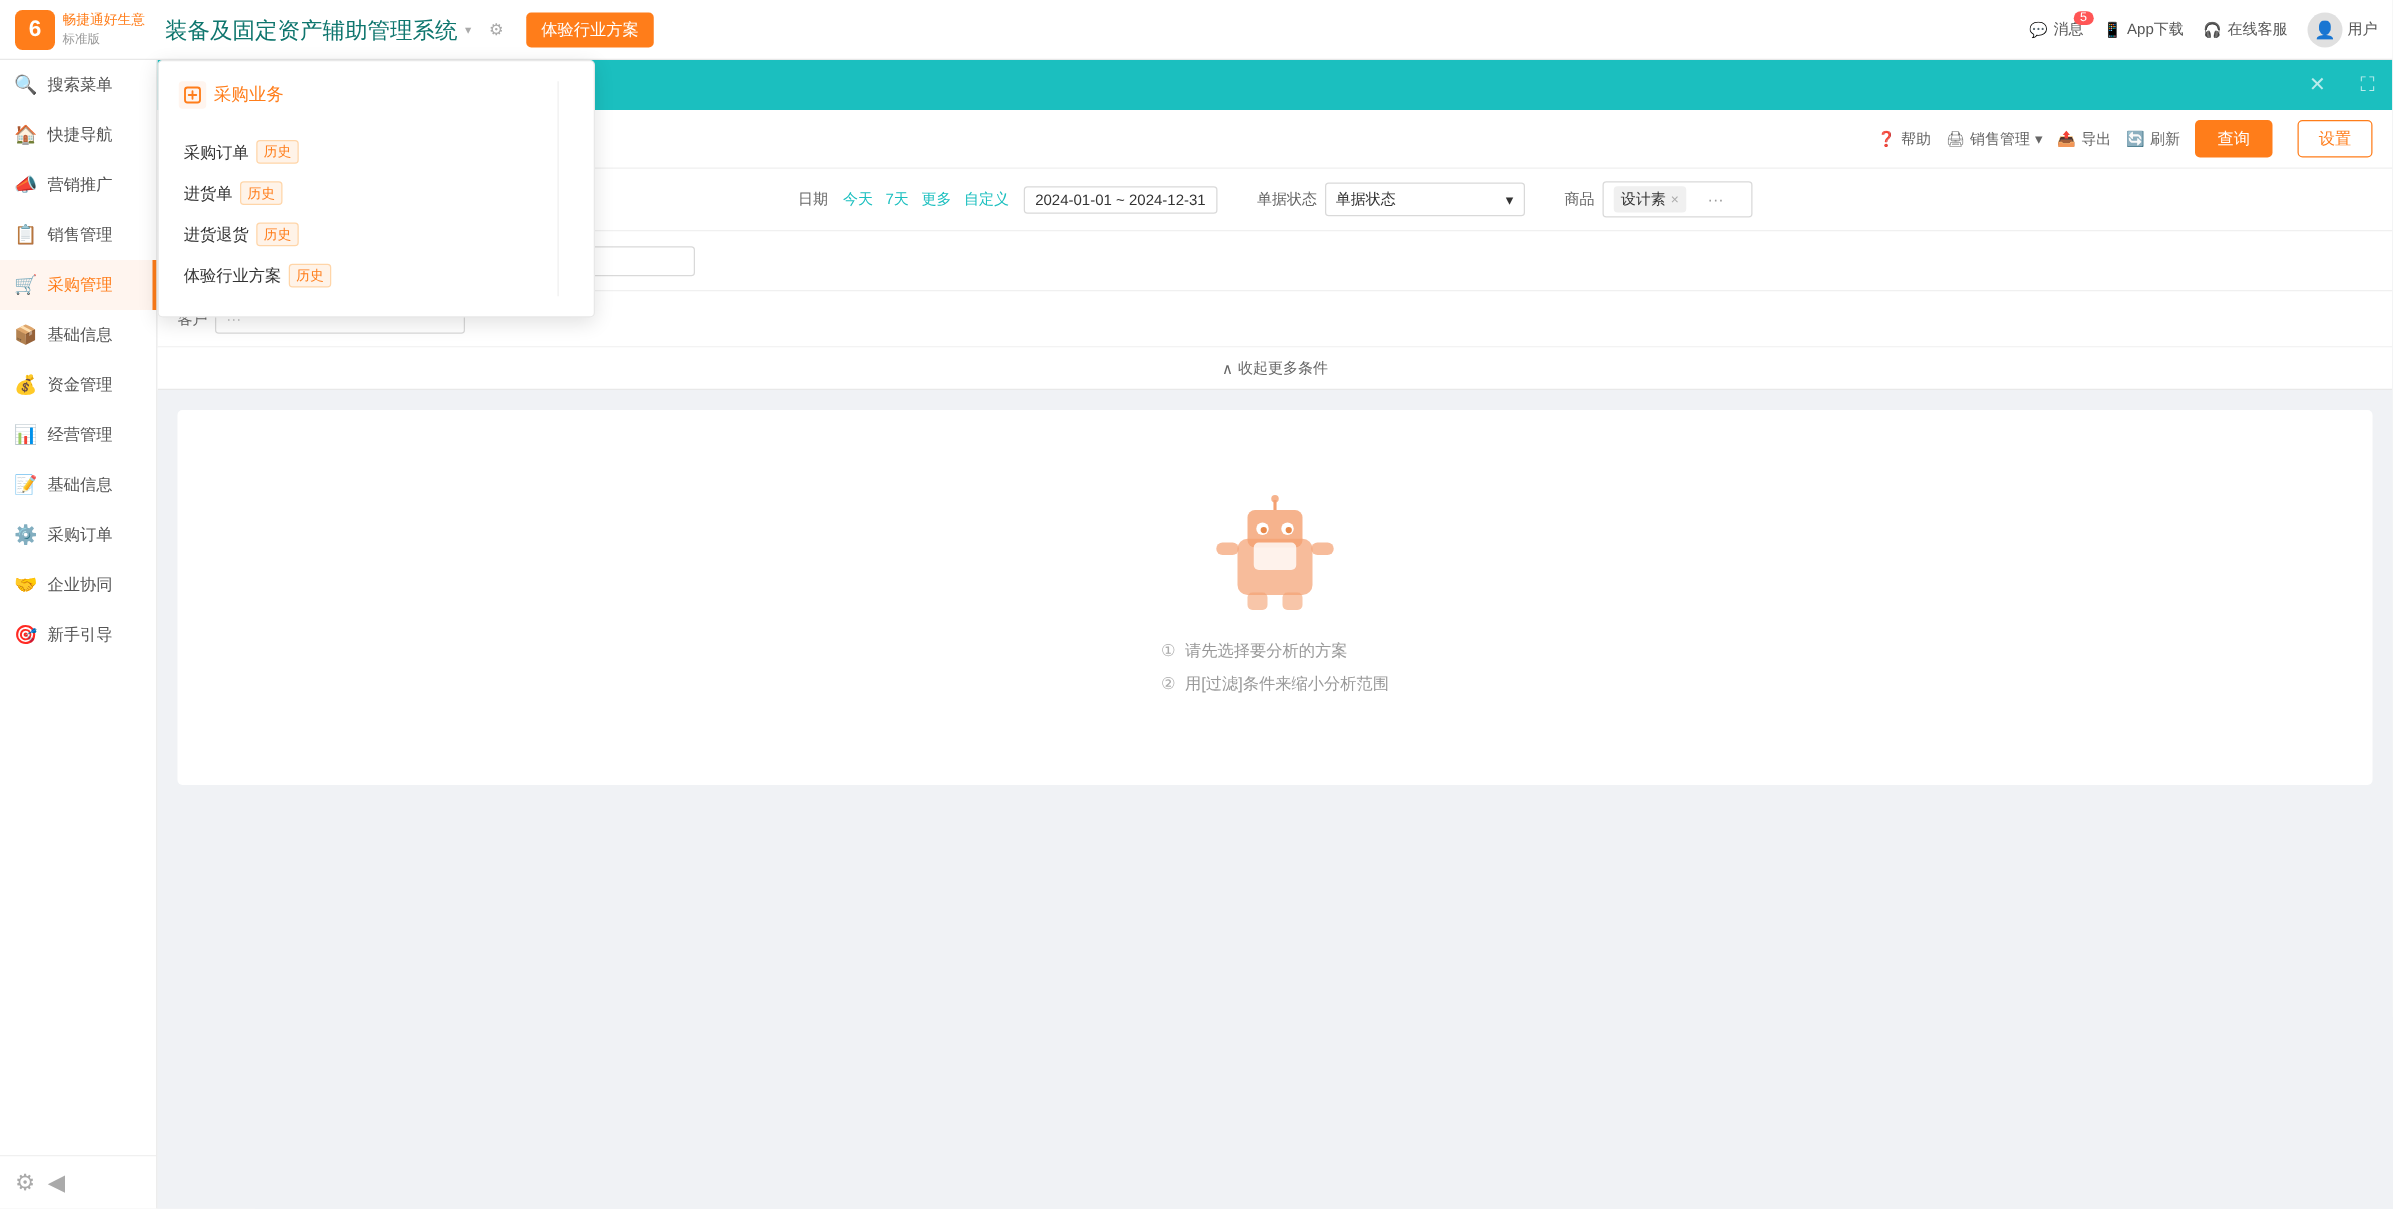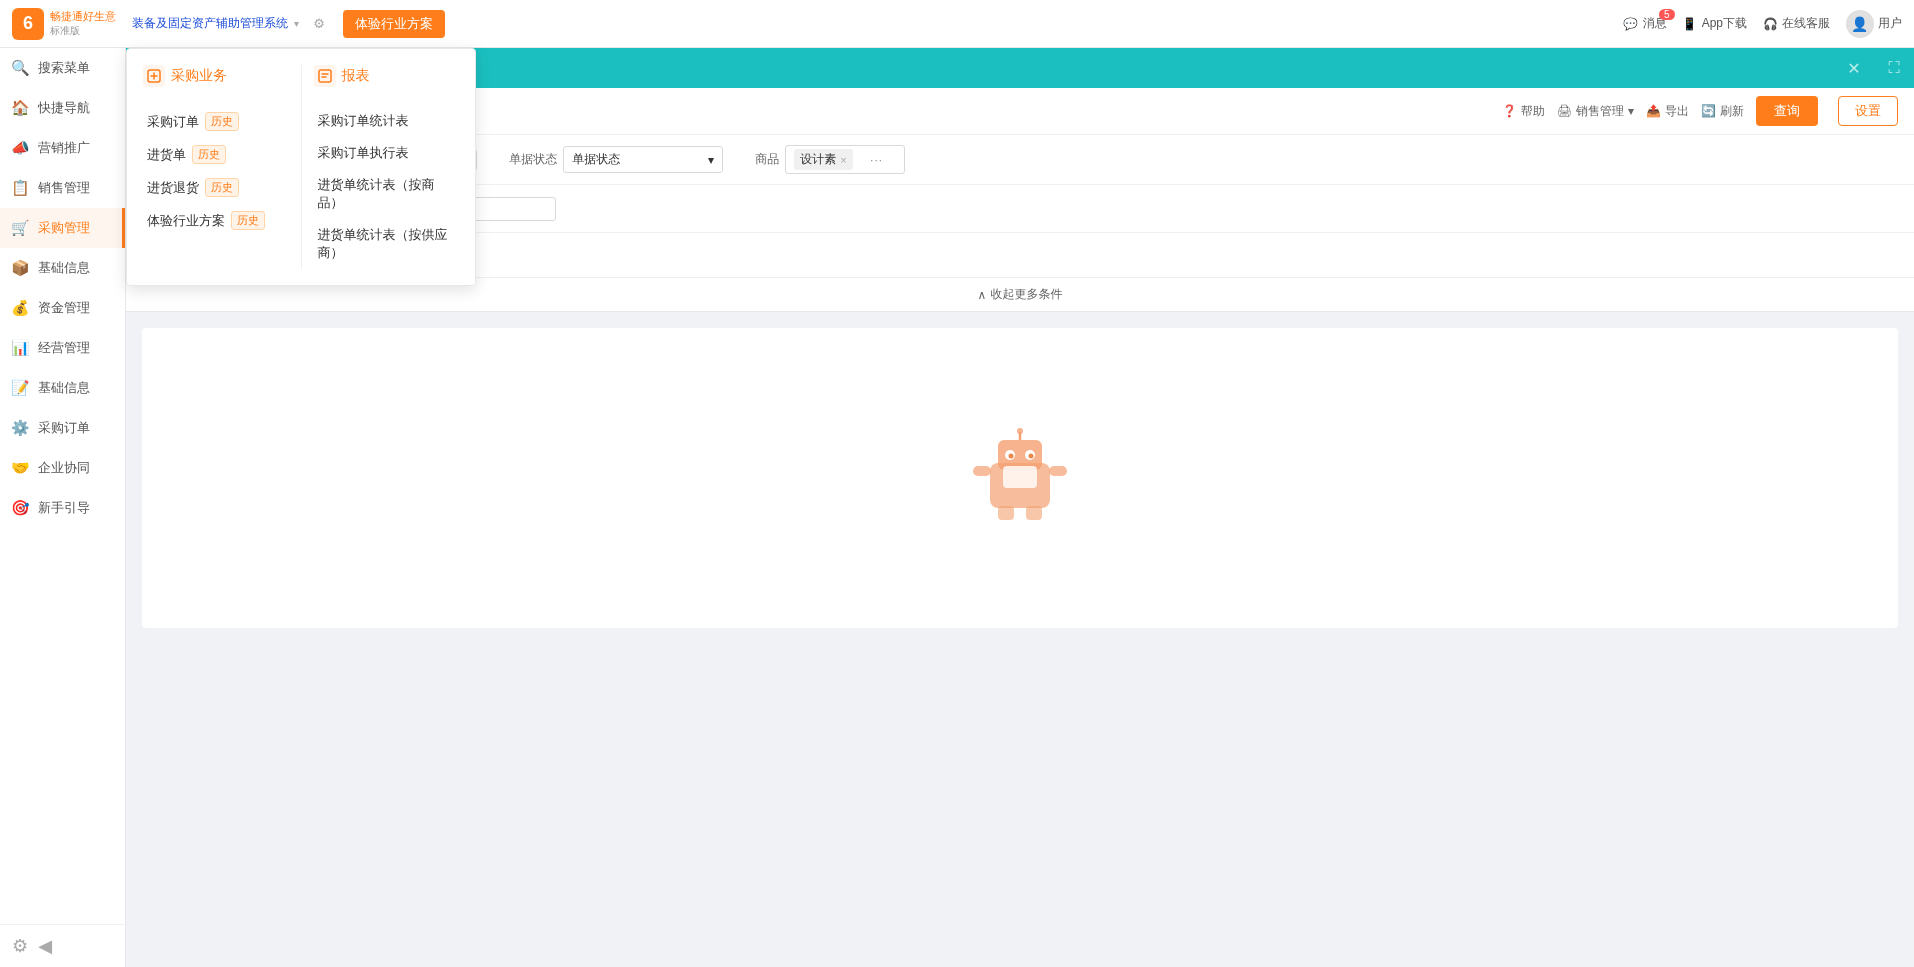--- a/index.html
+++ b/index.html
@@ -12,21 +12,21 @@
     .sidebar { width: 126px; background: #fff; border-right: 1px solid #e8e8e8; display: flex; flex-direction: column; }
     .content-area { flex: 1; display: flex; flex-direction: column; overflow: hidden; }
     .tab-bar { display: flex; align-items: center; background: #1bbfbf; height: 40px; padding: 0 0; }
     .content-body { flex: 1; background: #f0f2f5; overflow: auto; }
 
     
     .logo-area { display: flex; align-items: center; gap: 6px; min-width: 110px; }
     .logo-icon { width: 32px; height: 32px; background: #ff7d1a; border-radius: 6px; display: flex; align-items: center; justify-content: center; color: white; font-size: 18px; font-weight: bold; }
     .logo-text { font-size: 11px; color: #ff7d1a; line-height: 1.3; }
     .logo-sub { font-size: 10px; color: #999; }
-    .system-title { font-size: 12px; color: #1d4ed8; flex: 1; }
+    .system-title { font-size: 18px; color: #0f766e; flex: 1; }
     .system-title-wrap { display: flex; align-items: center; gap: 6px; }
     .title-dropdown { color: #aaa; font-size: 10px; }
     .settings-icon-btn { width: 28px; height: 28px; display: flex; align-items: center; justify-content: center; color: #aaa; cursor: pointer; }
     .industry-btn { background: #ff7d1a; color: white; border: none; border-radius: 4px; padding: 5px 12px; font-size: 13px; cursor: pointer; white-space: nowrap; }
     .top-right { display: flex; align-items: center; gap: 16px; margin-left: auto; }
     .top-right-item { display: flex; align-items: center; gap: 4px; color: #555; font-size: 12px; cursor: pointer; position: relative; }
     .badge { position: absolute; top: -6px; right: -8px; background: #f55; color: white; border-radius: 8px; font-size: 10px; padding: 0 4px; min-width: 16px; text-align: center; }
     .avatar-circle { width: 28px; height: 28px; border-radius: 50%; background: #e0e0e0; display: flex; align-items: center; justify-content: center; color: #999; font-size: 14px; }
 
     
@@ -196,21 +196,21 @@
             <span>导出</span>
           </div>
           <div class="filter-action-btn">
             <span>🔄</span>
             <span>刷新</span>
           </div>
           <button class="query-btn">查询</button>
           <button class="setting-btn">设置</button>
         </div>
 
-        <div style="display:flex; align-items:center; padding: 10px 16px; gap: 12px; border-bottom: 1px solid #f0f0f0; flex-wrap: wrap;">
+        <div style="display:flex; align-items:center; padding: 10px 16px; gap: 12px; border-bottom: 1px solid #f0f0f0; flex-wrap: wrap; justify-content: center;">
           <span class="filter-label">日期</span>
           <div class="date-range">
             <span style="color:#1bbfbf;cursor:pointer;font-size:12px;">今天</span>
             <span style="color:#1bbfbf;cursor:pointer;font-size:12px;margin-left:6px;">7天</span>
             <span style="color:#1bbfbf;cursor:pointer;font-size:12px;margin-left:6px;">更多</span>
             <span style="color:#1bbfbf;cursor:pointer;font-size:12px;margin-left:6px;">自定义</span>
             <span style="font-size:12px;color:#333;margin-left:8px;border:1px solid #d9d9d9;padding:3px 8px;border-radius:3px;">2024-01-01 ~ 2024-12-31</span>
           </div>
           <div style="margin-left:20px; display:flex; align-items:center; gap:6px;">
             <span class="filter-label">单据状态</span>
@@ -282,20 +282,30 @@
               <line x1="60" y1="12" x2="60" y2="4" stroke="#f4a070" stroke-width="2.5"></line>
               <circle cx="60" cy="3" r="3" fill="#f4a070" opacity="0.8"></circle>
 
               <rect x="13" y="38" width="18" height="10" rx="5" fill="#f4a070" opacity="0.7"></rect>
               <rect x="89" y="38" width="18" height="10" rx="5" fill="#f4a070" opacity="0.7"></rect>
 
               <rect x="38" y="78" width="16" height="14" rx="4" fill="#f4a070" opacity="0.6"></rect>
               <rect x="66" y="78" width="16" height="14" rx="4" fill="#f4a070" opacity="0.6"></rect>
             </svg>
           </div>
+          <div class="empty-text">
+            <div>
+              <span style="color:#aaa; margin-right:4px;">①</span>
+              <span>请先选择要分析的方案</span>
+            </div>
+            <div>
+              <span style="color:#aaa; margin-right:4px;">②</span>
+              <span>用[过滤]条件来缩小分析范围</span>
+            </div>
+          </div>
         </div>
       </div>
     </div>
   </div>
 </div>
 
 <div class="dropdown-menu">
   <div class="dropdown-columns">
 
     <div class="dropdown-col">
@@ -321,37 +331,14 @@
         <span class="history-badge">历史</span>
       </div>
       <div class="dropdown-item">
         <span>体验行业方案</span>
         <span class="history-badge">历史</span>
       </div>
     </div>
 
     <div class="dropdown-divider"></div>
 
-    <div class="dropdown-col">
-      <div class="dropdown-col-title">
-        <div class="dropdown-col-title-icon">
-          <svg width="16" height="16" viewBox="0 0 16 16">
-              <rect x="2" y="2" width="12" height="12" rx="2" fill="none" stroke="#ff7d1a" stroke-width="1.5"></rect>
-              <path d="M5 6h6M5 9h4" stroke="#ff7d1a" stroke-width="1.5" stroke-linecap="round"></path>
-            </svg>
-        </div>
-        <span>报表</span>
-      </div>
-      <div class="dropdown-item">
-        <span>采购订单统计表</span>
-      </div>
-      <div class="dropdown-item">
-        <span>采购订单执行表</span>
-      </div>
-      <div class="dropdown-item">
-        <span>进货单统计表（按商品）</span>
-      </div>
-      <div class="dropdown-item">
-        <span>进货单统计表（按供应商）</span>
-      </div>
-    </div>
   </div>
 </div>
 
 </body></html>

